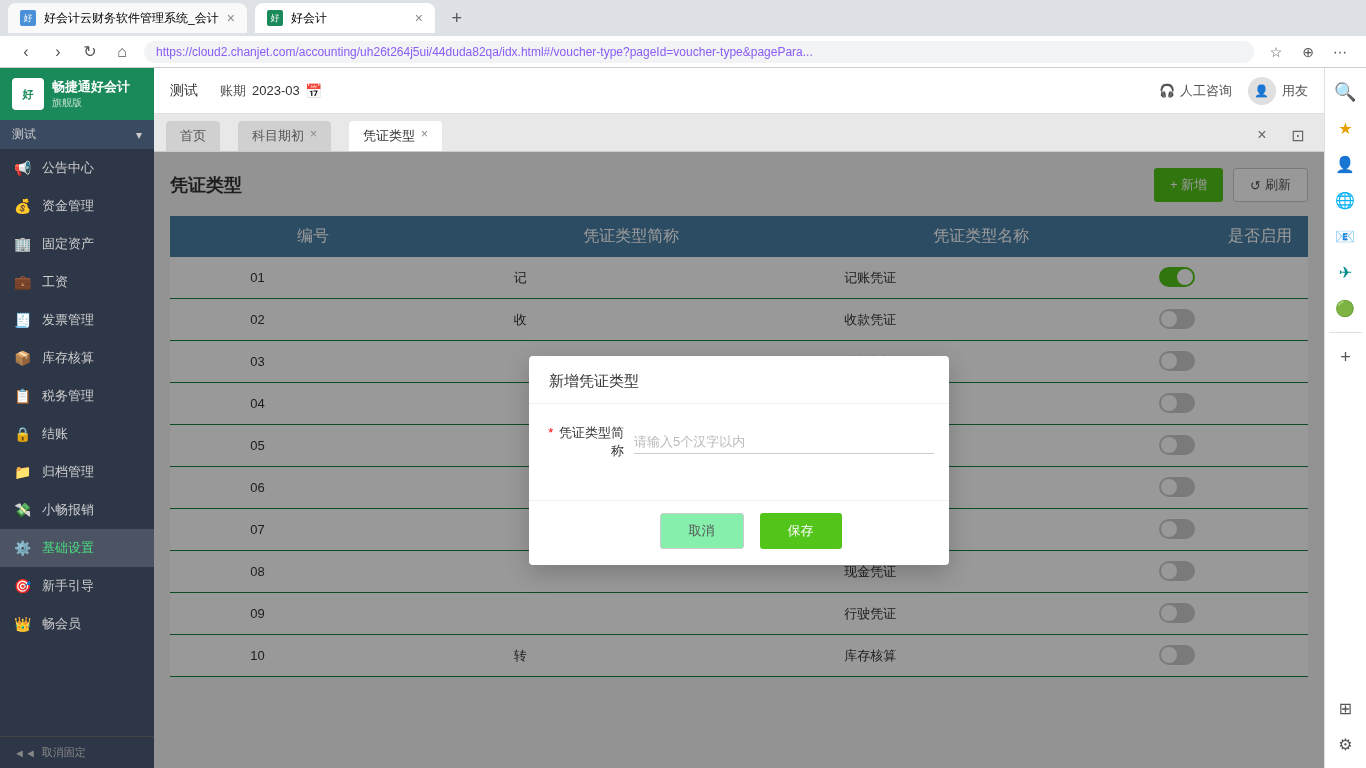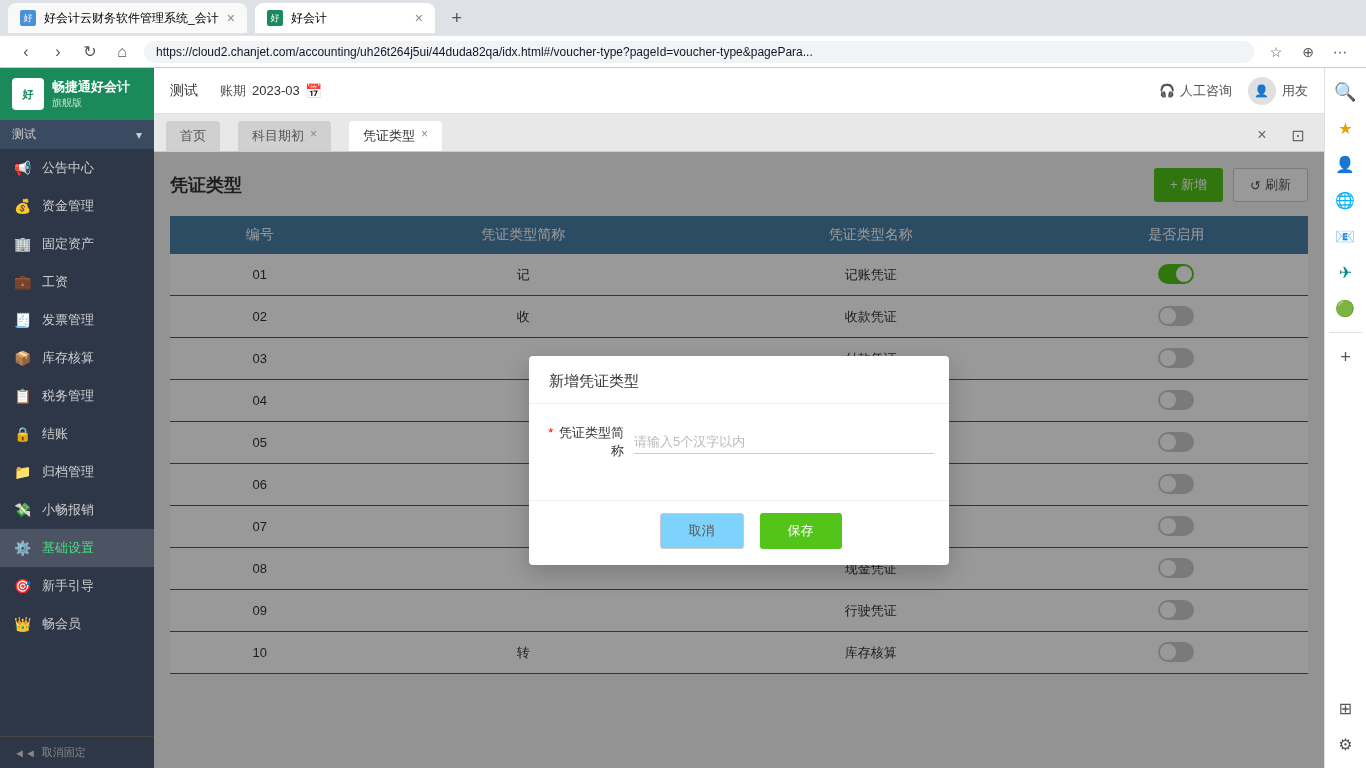--- a/index.html
+++ b/index.html
@@ -10,21 +10,21 @@
     .browser-tab { background: #f9f9fa; border-radius: 8px 8px 0 0; padding: 0 12px; height: 30px; display: flex; align-items: center; gap: 8px; font-size: 12px; min-width: 180px; }
     .browser-tab.active { background: #fff; }
     .browser-tab-favicon { width: 16px; height: 16px; background: #4a90d9; border-radius: 2px; display: flex; align-items: center; justify-content: center; color: #fff; font-size: 9px; }
     .browser-tab-title { flex: 1; overflow: hidden; text-overflow: ellipsis; white-space: nowrap; font-size: 12px; }
     .tab-close { color: #888; font-size: 14px; cursor: pointer; }
     .new-tab-btn { width: 28px; height: 28px; display: flex; align-items: center; justify-content: center; font-size: 18px; color: #555; cursor: pointer; border-radius: 50%; }
 
     .browser-address-bar { background: #fff; height: 32px; display: flex; align-items: center; padding: 0 12px; gap: 8px; border-bottom: 1px solid #ccc; }
     .address-nav { display: flex; gap: 4px; }
     .address-nav-btn { width: 28px; height: 28px; display: flex; align-items: center; justify-content: center; color: #555; cursor: pointer; font-size: 16px; border-radius: 50%; }
-    .address-input { flex: 1; background: #f1f3f4; border: none; border-radius: 16px; padding: 4px 12px; font-size: 12px; color: #0f172a; outline: none; }
+    .address-input { flex: 1; background: #f1f3f4; border: none; border-radius: 16px; padding: 4px 12px; font-size: 12px; color: #8b5cf6; outline: none; }
     .address-actions { display: flex; gap: 4px; }
     .addr-action-btn { width: 28px; height: 28px; display: flex; align-items: center; justify-content: center; color: #555; font-size: 14px; cursor: pointer; }
 
     
     .app-container { display: flex; height: calc(768px - 36px - 32px); }
 
     
     .sidebar { width: 154px; background: #2d3748; display: flex; flex-direction: column; color: #fff; flex-shrink: 0; position: relative; }
     .sidebar-logo { background: #1a8a5a; padding: 10px 12px; display: flex; align-items: center; gap: 8px; cursor: pointer; }
     .sidebar-logo-icon { width: 32px; height: 32px; background: #fff; border-radius: 4px; display: flex; align-items: center; justify-content: center; font-size: 11px; color: #1a8a5a; font-weight: bold; }
@@ -62,42 +62,42 @@
     .content-area { flex: 1; padding: 16px; overflow: auto; position: relative; }
     .page-header { display: flex; align-items: center; justify-content: space-between; margin-bottom: 14px; }
     .page-title { font-size: 18px; color: #333; font-weight: bold; }
     .page-actions { display: flex; gap: 10px; justify-content: flex-end; }
     .btn-primary { background: #52c41a; color: #fff; border: none; padding: 7px 16px; border-radius: 3px; font-size: 13px; cursor: pointer; display: flex; align-items: center; gap: 4px; }
     .btn-outline { background: #fff; color: #555; border: 1px solid #ccc; padding: 7px 16px; border-radius: 3px; font-size: 13px; cursor: pointer; display: flex; align-items: center; gap: 4px; }
 
     
     .data-table { width: 100%; border-collapse: collapse; background: #fff; }
     .data-table thead tr { background: #4a7fa5; color: #fff; }
-    .data-table thead th { padding: 10px 16px; text-align: center; font-size: 14px; font-weight: normal; font-family: Liberation Mono, monospace; }
+    .data-table thead th { padding: 10px 16px; text-align: right; font-size: 16px; font-weight: normal; font-family: Liberation Mono, monospace; }
     .data-table tbody tr { border-bottom: 1px solid #15803d; }
     .data-table tbody td { padding: 10px 16px; text-align: center; font-size: 13px; color: #333; }
 
     
     .toggle { width: 36px; height: 20px; border-radius: 10px; display: inline-flex; align-items: center; padding: 2px; cursor: pointer; }
     .toggle.on { background: #52c41a; justify-content: flex-end; }
     .toggle.off { background: #ccc; justify-content: flex-start; }
     .toggle-knob { width: 16px; height: 16px; border-radius: 50%; background: #fff; }
 
     
     .modal-overlay { position: absolute; top: 0; left: 0; right: 0; bottom: 0; background: rgba(0,0,0,0.4); display: flex; align-items: center; justify-content: center; z-index: 100; }
     .modal { background: #fff; border-radius: 4px; width: 420px; padding: 0; box-shadow: 0 8px 24px rgba(0,0,0,0.2); }
     .modal-header { padding: 16px 20px 12px; border-bottom: 1px solid #f0f0f0; font-size: 15px; font-weight: normal; color: #333; }
     .modal-body { padding: 20px 15px; }
     .form-row { display: flex; align-items: center; margin-bottom: 20px; }
     .form-label { width: 90px; font-size: 13px; color: #333; text-align: right; padding-right: 10px; flex-shrink: 0; }
     .form-required { color: #f00; margin-right: 2px; }
     .form-input { flex: 1; border: none; border-bottom: 1px solid #ccc; padding: 4px 0; font-size: 13px; color: #333; outline: none; }
     .form-input::placeholder { color: #bbb; }
     .modal-footer { padding: 12px 20px 16px; display: flex; justify-content: center; gap: 16px; border-top: 1px solid #f0f0f0; }
-    .btn-cancel { background: #7dd3fc; color: #555; border: 1px solid #ccc; padding: 8px 28px; border-radius: 3px; font-size: 13px; cursor: pointer; margin-left: 23px; }
+    .btn-cancel { background: #86efac; color: #555; border: 1px solid #ccc; padding: 8px 28px; border-radius: 3px; font-size: 13px; cursor: pointer; margin-left: 23px; }
     .btn-save { background: #52c41a; color: #fff; border: none; padding: 7px 28px; border-radius: 3px; font-size: 13px; cursor: pointer; }
 
     
     .right-panel { width: 42px; background: #fff; border-left: 1px solid #e0e0e0; display: flex; flex-direction: column; align-items: center; padding: 8px 0; gap: 4px; }
     .right-panel-btn { width: 32px; height: 32px; display: flex; align-items: center; justify-content: center; font-size: 16px; color: #555; cursor: pointer; border-radius: 4px; }
 
     .settings-gear { margin-top: auto; }
 
     
     .right-panel-search { font-size: 18px; color: #3a7bd5; }

